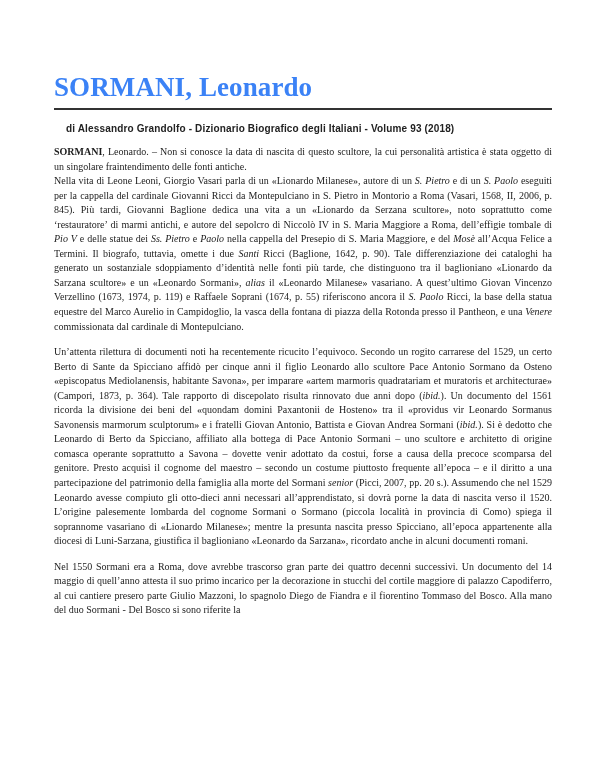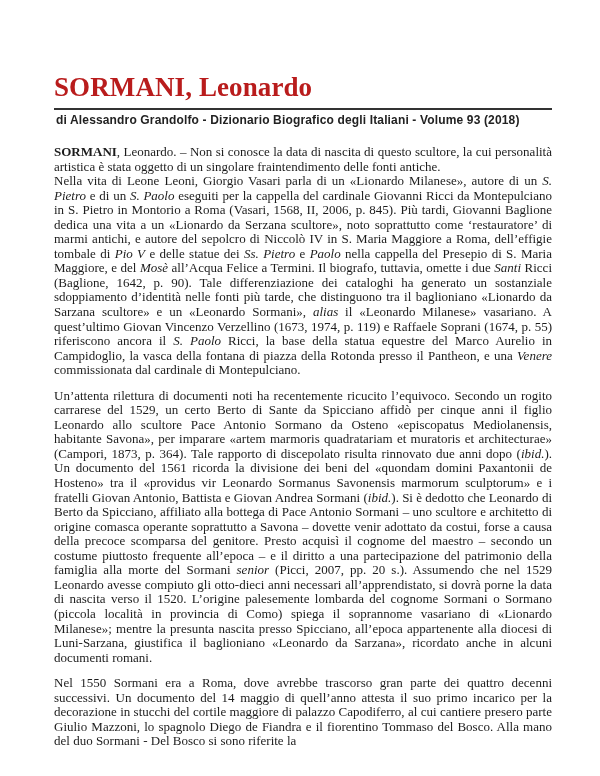--- a/index.html
+++ b/index.html
@@ -1,33 +1,33 @@
 <!DOCTYPE html>
 <html><head>
 <meta charset="utf-8">
 <style>
   html, body { margin: 0; padding: 0; background: #ffffff; }
   body { width: 600px; height: 776px; overflow: hidden; position: relative; color: #1a1a1a; }
   .page { position: absolute; left: 54px; top: 0; width: 498px; }
   .title {
     position: absolute; left: 0; top: 72px; margin: 0;
     font-family: "Liberation Serif", "DejaVu Serif", serif;
-    font-size: 27px; font-weight: bold; letter-spacing: 0.1px; color: #b91c1c;
+    font-size: 27px; font-weight: bold; letter-spacing: 0.1px; color: #3b82f6;
     white-space: nowrap;
   }
   .rule { position: absolute; left: 0; top: 108px; width: 498px; height: 2px; background: #333; }
   .byline {
-    position: absolute; left: 0; top: 111px; margin: 2px;
+    position: absolute; left: 0; top: 111px; margin: 12px;
     font-family: "Liberation Sans", "DejaVu Sans", sans-serif;
-    font-size: 12px; font-weight: bold; color: #222; white-space: nowrap; letter-spacing: 0.15px;
+    font-size: 10px; font-weight: bold; color: #222; white-space: nowrap; letter-spacing: 0.15px;
   }
   .body {
     position: absolute; left: 0; top: 145px; width: 498px;
     font-family: "Liberation Serif", "DejaVu Serif", serif;
-    font-size: 13px; line-height: 14.55px; color: #1c1c1c;
+    font-size: 10px; line-height: 14.55px; color: #1c1c1c;
     text-align: justify;
   }
   .body p { margin: 0; }
   .body p.gap { margin-top: 11px; }
   .body b { font-weight: bold; }
   .body i { }
 </style>
 </head>
 <body>
 

